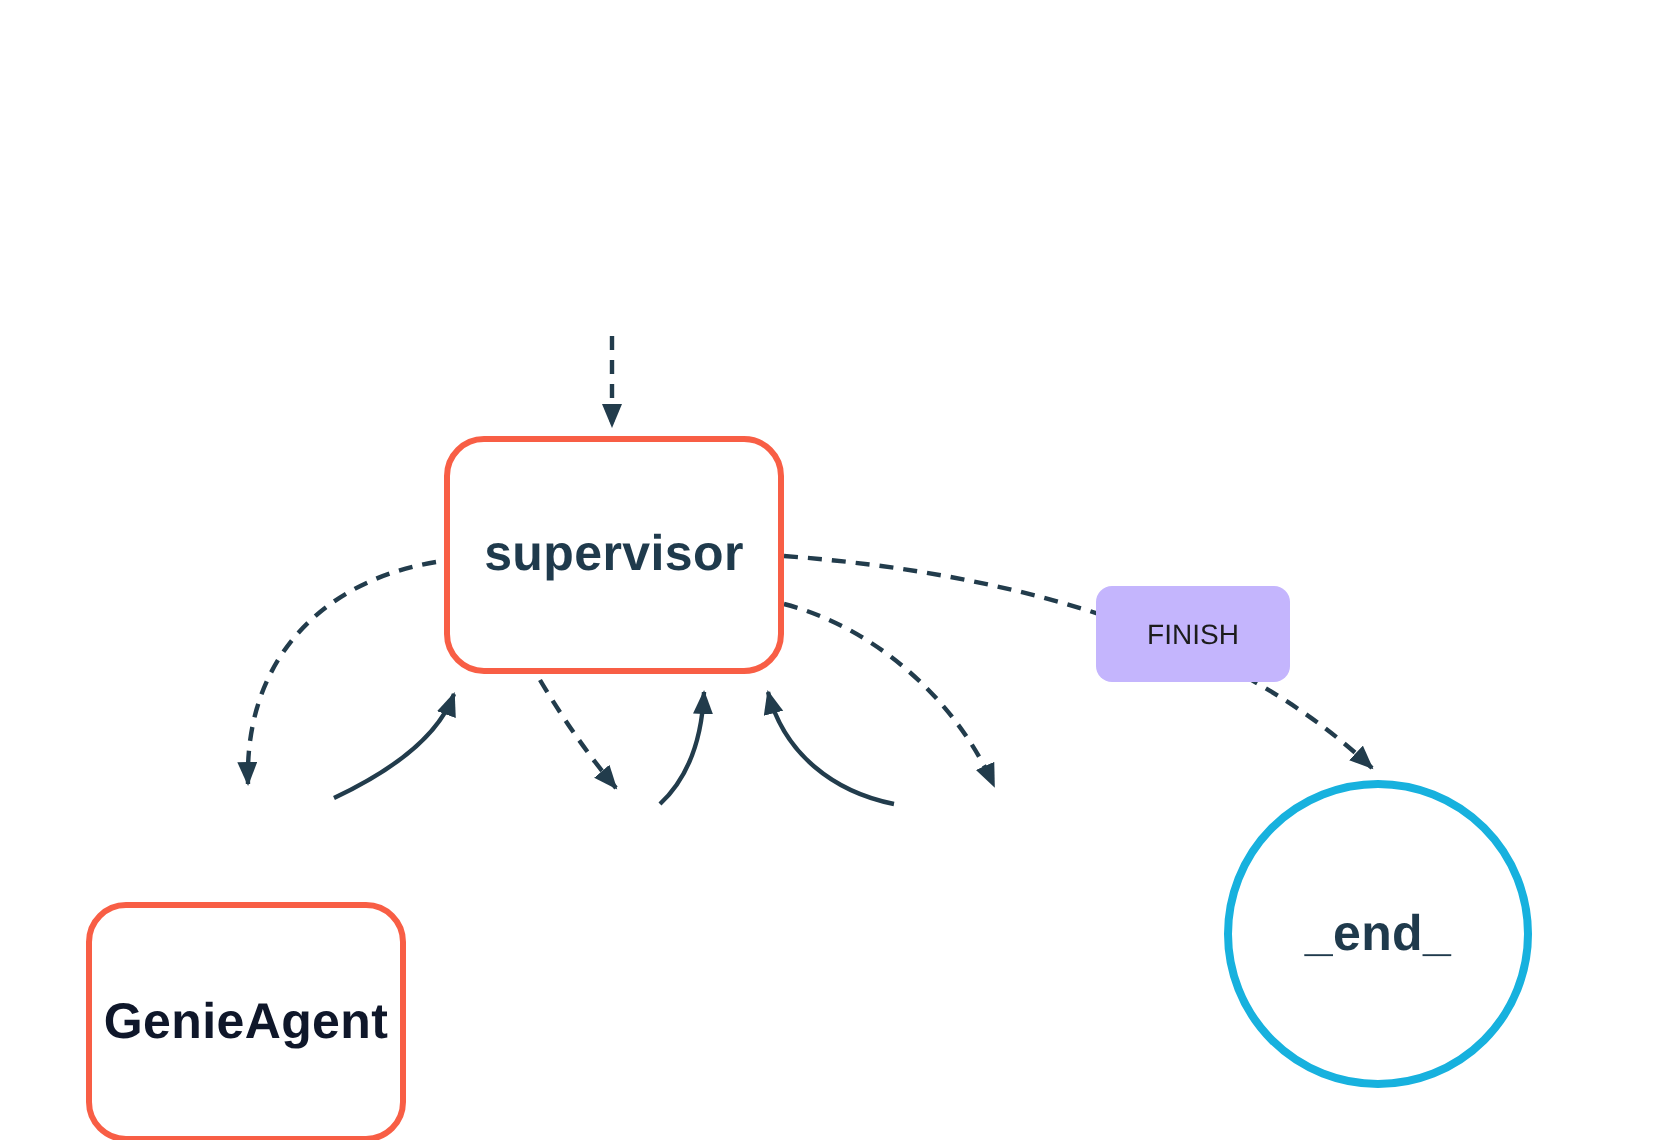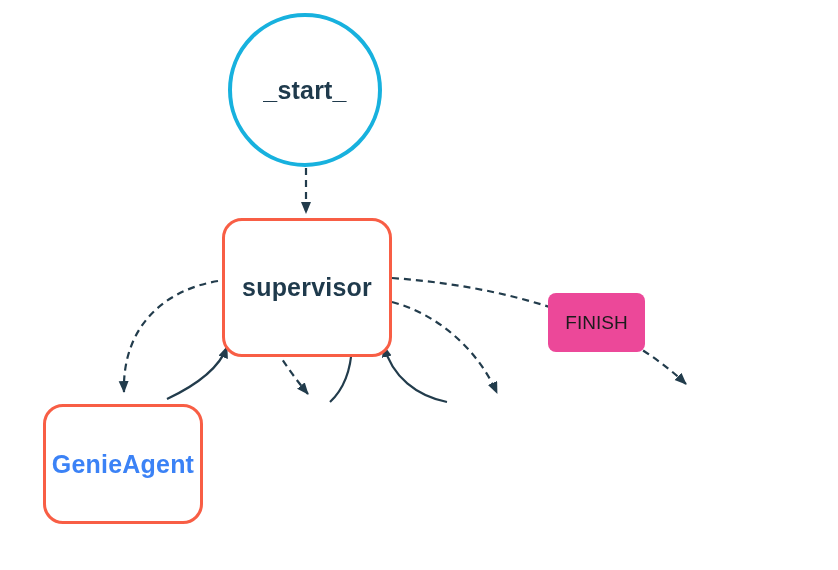--- a/index.html
+++ b/index.html
@@ -49,41 +49,41 @@
     border-radius: 50%;
     color: #1f3a4c;
     font-size: 25px;
   }
   .node.box {
     border: 3.5px solid #f85e45;
     border-radius: 20px;
     font-size: 25px;
   }
   .node.box.supervisor { color: #1f3a4c; }
-  .node.box.agent      { color: #3b82f6; }
+  .node.box.agent      { color: #0f172a; margin-top: 47px; }
 
   #node-start      { left: 228px; top: 13px; }
   #node-end        { left: 612px; top: 390px; }
-  #node-supervisor { left: 222px; top: 218px; width: 170px; height: 139px; }
+  #node-supervisor { left: 222px; top: 218px; width: 170px; height: 119px; }
   #node-genie      { left: 43px;  top: 404px; width: 160px; height: 120px; }
   #node-agent1     { left: 228px; top: 404px; width: 167px; height: 121px; }
   #node-agent2     { left: 415px; top: 404px; width: 168px; height: 121px; }
 
   .edge-label {
     position: absolute;
     left: 548px;
     top: 293px;
     width: 97px;
-    height: 59px;
-    background: #ec4899;
+    height: 48px;
+    background: #c4b5fd;
     border-radius: 8px;
     display: flex;
     align-items: center;
     justify-content: center;
-    font-size: 19px;
+    font-size: 14px;
     font-weight: 400;
     color: #1c1c1c;
     z-index: 3;
   }
 </style>
 </head>
 <body>
 
 <div class="canvas">
 
@@ -96,30 +96,30 @@
     <path class="edge dashed" d="M 306 168 L 306 213" marker-end="url(#arrow)"></path>
     <path class="edge dashed" d="M 218 281 C 163 290, 122 328, 124 392" marker-end="url(#arrow)"></path>
     <path class="edge" d="M 167 399 C 201 383, 220 366, 227 347" marker-end="url(#arrow)"></path>
     <path class="edge dashed" d="M 270 340 C 283 362, 297 381, 308 394" marker-end="url(#arrow)"></path>
     <path class="edge" d="M 330 402 C 344 389, 351 369, 352 346" marker-end="url(#arrow)"></path>
     <path class="edge dashed" d="M 392 302 C 438 314, 478 350, 497 393" marker-end="url(#arrow)"></path>
     <path class="edge" d="M 447 402 C 417 396, 392 377, 384 346" marker-end="url(#arrow)"></path>
     <path class="edge dashed" d="M 392 278 C 500 286, 612 314, 686 384" marker-end="url(#arrow)"></path>
   </svg>
 
-  <div class="node circle" id="node-start">
-    <span>_start_</span>
-  </div>
 
   <div class="node box supervisor" id="node-supervisor">
     <span>supervisor</span>
   </div>
 
   <div class="node box agent" id="node-genie">
     <span>GenieAgent</span>
   </div>
 
 
 
+  <div class="node circle" id="node-end">
+    <span>_end_</span>
+  </div>
 
   <div class="edge-label">FINISH</div>
 
 </div>
 
 </body></html>

